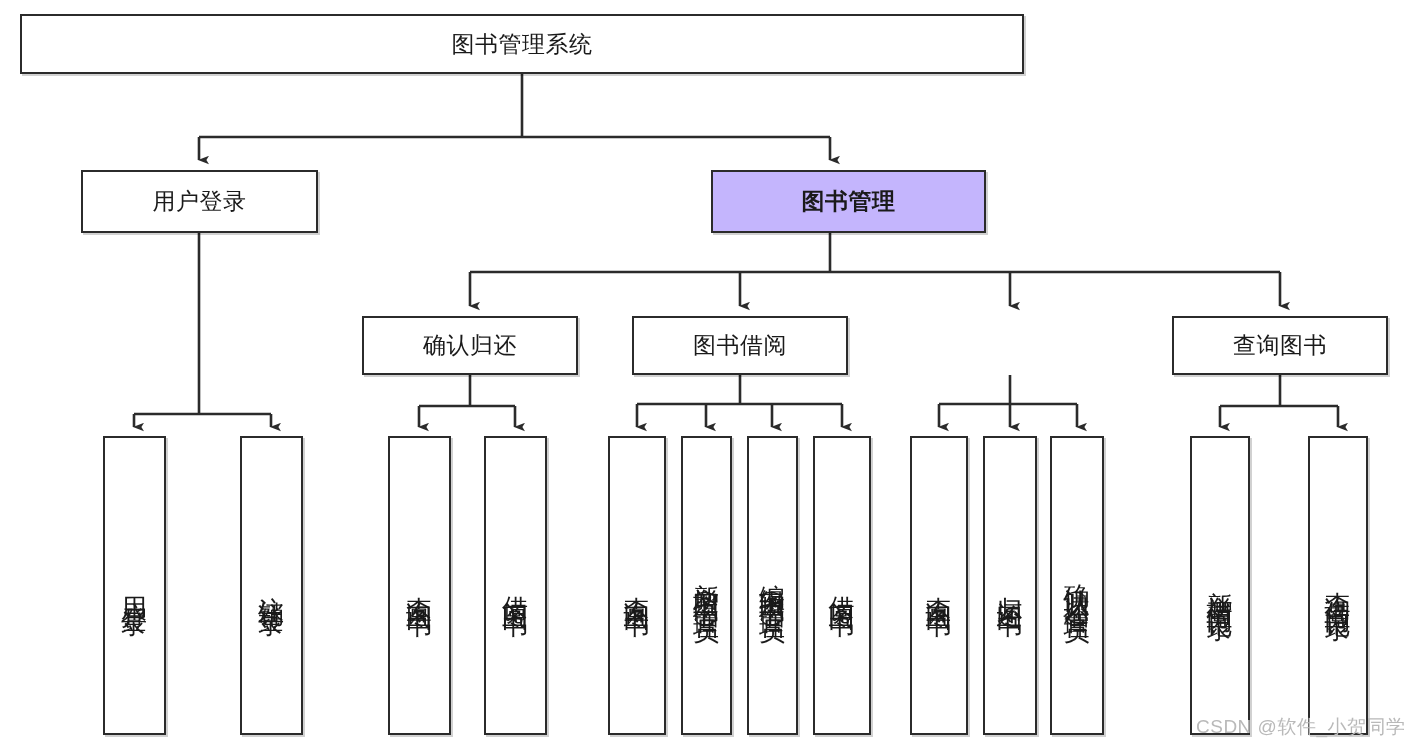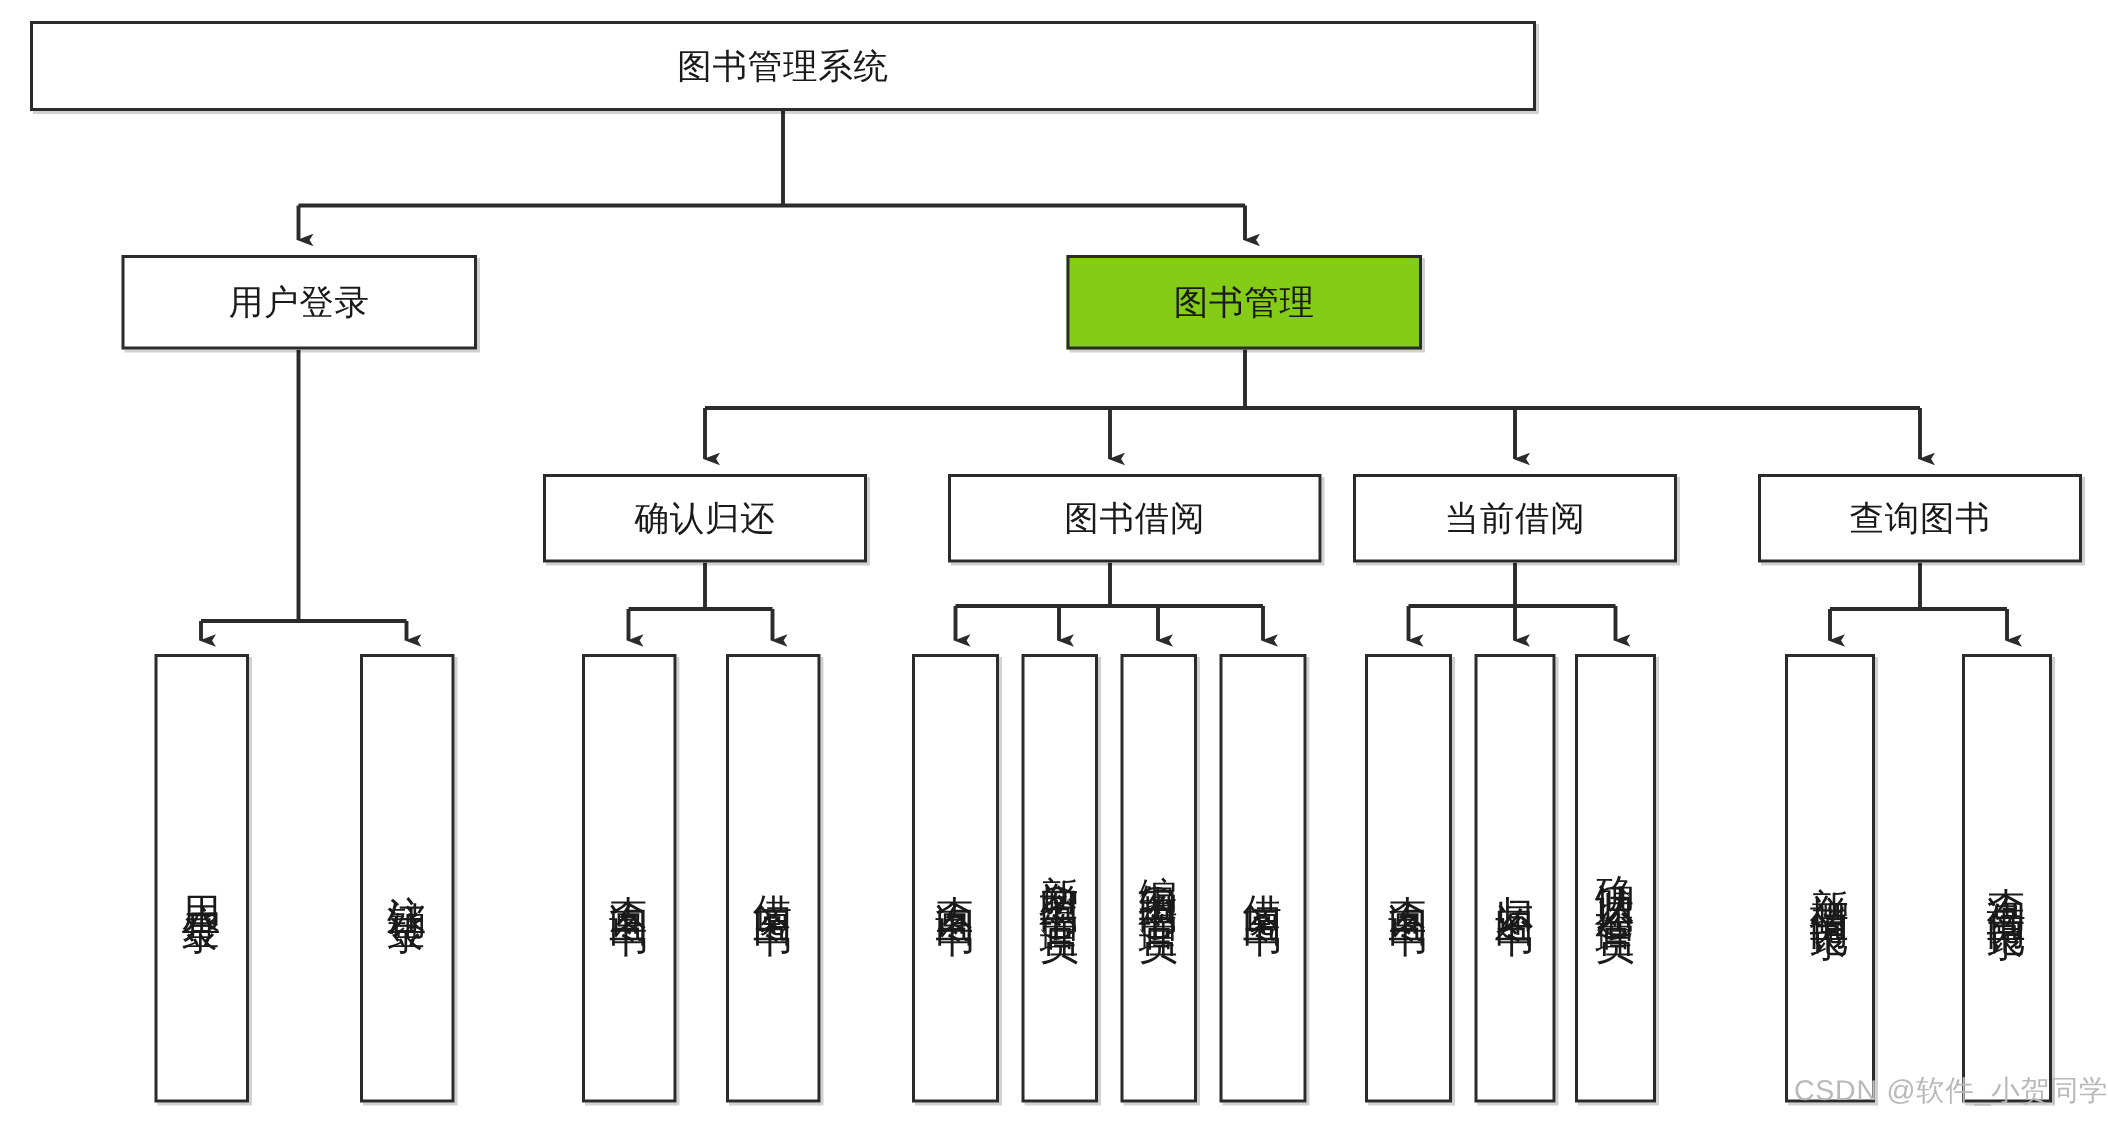--- a/index.html
+++ b/index.html
@@ -99,32 +99,29 @@
     </g>
   </svg>
 
   <div class="node horiz" style="left: 20px; top: 14px; width: 1004px; height: 60px; border-color: rgb(43, 43, 43); background: rgb(255, 255, 255); color: rgb(26, 26, 26);">
     <span class="lbl">图书管理系统</span>
   </div>
 
   <div class="node horiz" style="left: 81px; top: 170px; width: 237px; height: 63px; border-color: rgb(43, 43, 43); background: rgb(255, 255, 255); color: rgb(26, 26, 26);">
     <span class="lbl">用户登录</span>
   </div>
-  <div class="node horiz" style="left: 711px; top: 170px; width: 237px; height: 63px; border-color: rgb(43, 43, 43); background: #84cc16; color: rgb(26, 26, 26);">
+  <div class="node horiz" style="left: 711px; top: 170px; width: 275px; height: 63px; border-color: rgb(43, 43, 43); background: #c4b5fd; color: rgb(26, 26, 26); font-weight: bold;">
     <span class="lbl">图书管理</span>
   </div>
 
   <div class="node horiz" style="left: 362px; top: 316px; width: 216px; height: 59px; border-color: rgb(43, 43, 43); background: rgb(255, 255, 255); color: rgb(26, 26, 26);">
     <span class="lbl">确认归还</span>
   </div>
-  <div class="node horiz" style="left: 632px; top: 316px; width: 249px; height: 59px; border-color: rgb(43, 43, 43); background: rgb(255, 255, 255); color: rgb(26, 26, 26);">
+  <div class="node horiz" style="left: 632px; top: 316px; width: 216px; height: 59px; border-color: rgb(43, 43, 43); background: rgb(255, 255, 255); color: rgb(26, 26, 26);">
     <span class="lbl">图书借阅</span>
-  </div>
-  <div class="node horiz" style="left: 902px; top: 316px; width: 216px; height: 59px; border-color: rgb(43, 43, 43); background: rgb(255, 255, 255); color: rgb(26, 26, 26);">
-    <span class="lbl">当前借阅</span>
   </div>
   <div class="node horiz" style="left: 1172px; top: 316px; width: 216px; height: 59px; border-color: rgb(43, 43, 43); background: rgb(255, 255, 255); color: rgb(26, 26, 26);">
     <span class="lbl">查询图书</span>
   </div>
 
   <div class="node vert" style="left: 103px; top: 436px; width: 63px; height: 299px; border-color: rgb(43, 43, 43); background: rgb(255, 255, 255); color: rgb(26, 26, 26);">
     <span class="lbl">用户登录</span>
   </div>
   <div class="node vert" style="left: 240px; top: 436px; width: 63px; height: 299px; border-color: rgb(43, 43, 43); background: rgb(255, 255, 255); color: rgb(26, 26, 26);">
     <span class="lbl">注销登录</span>

